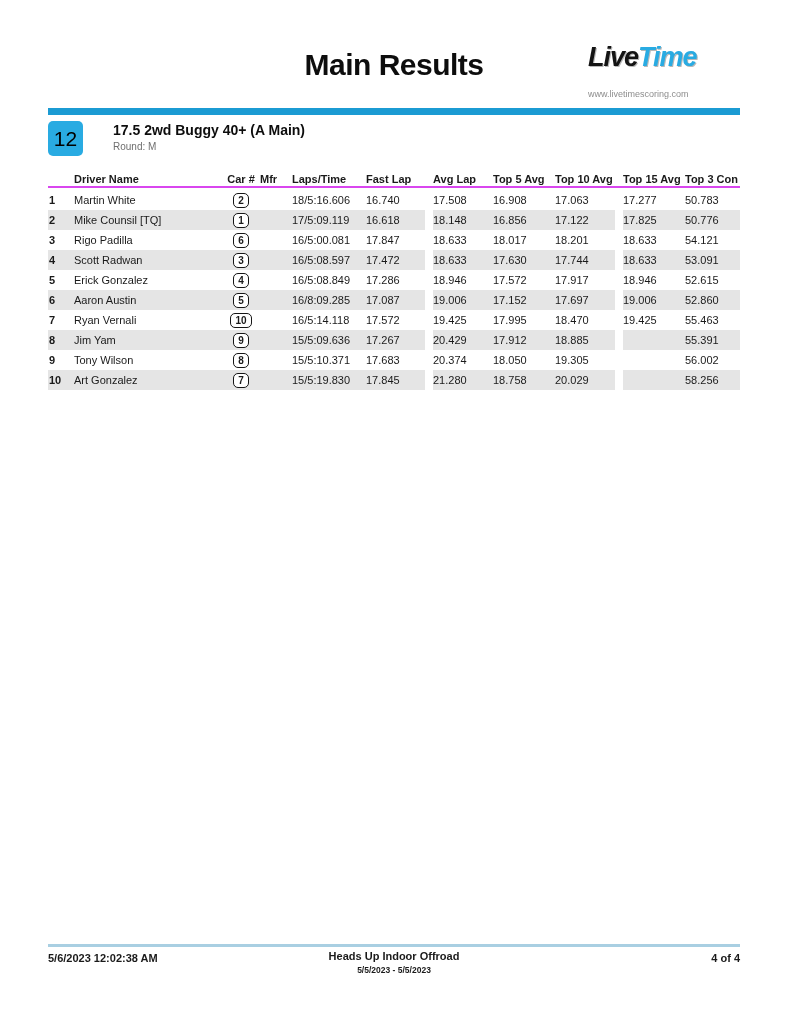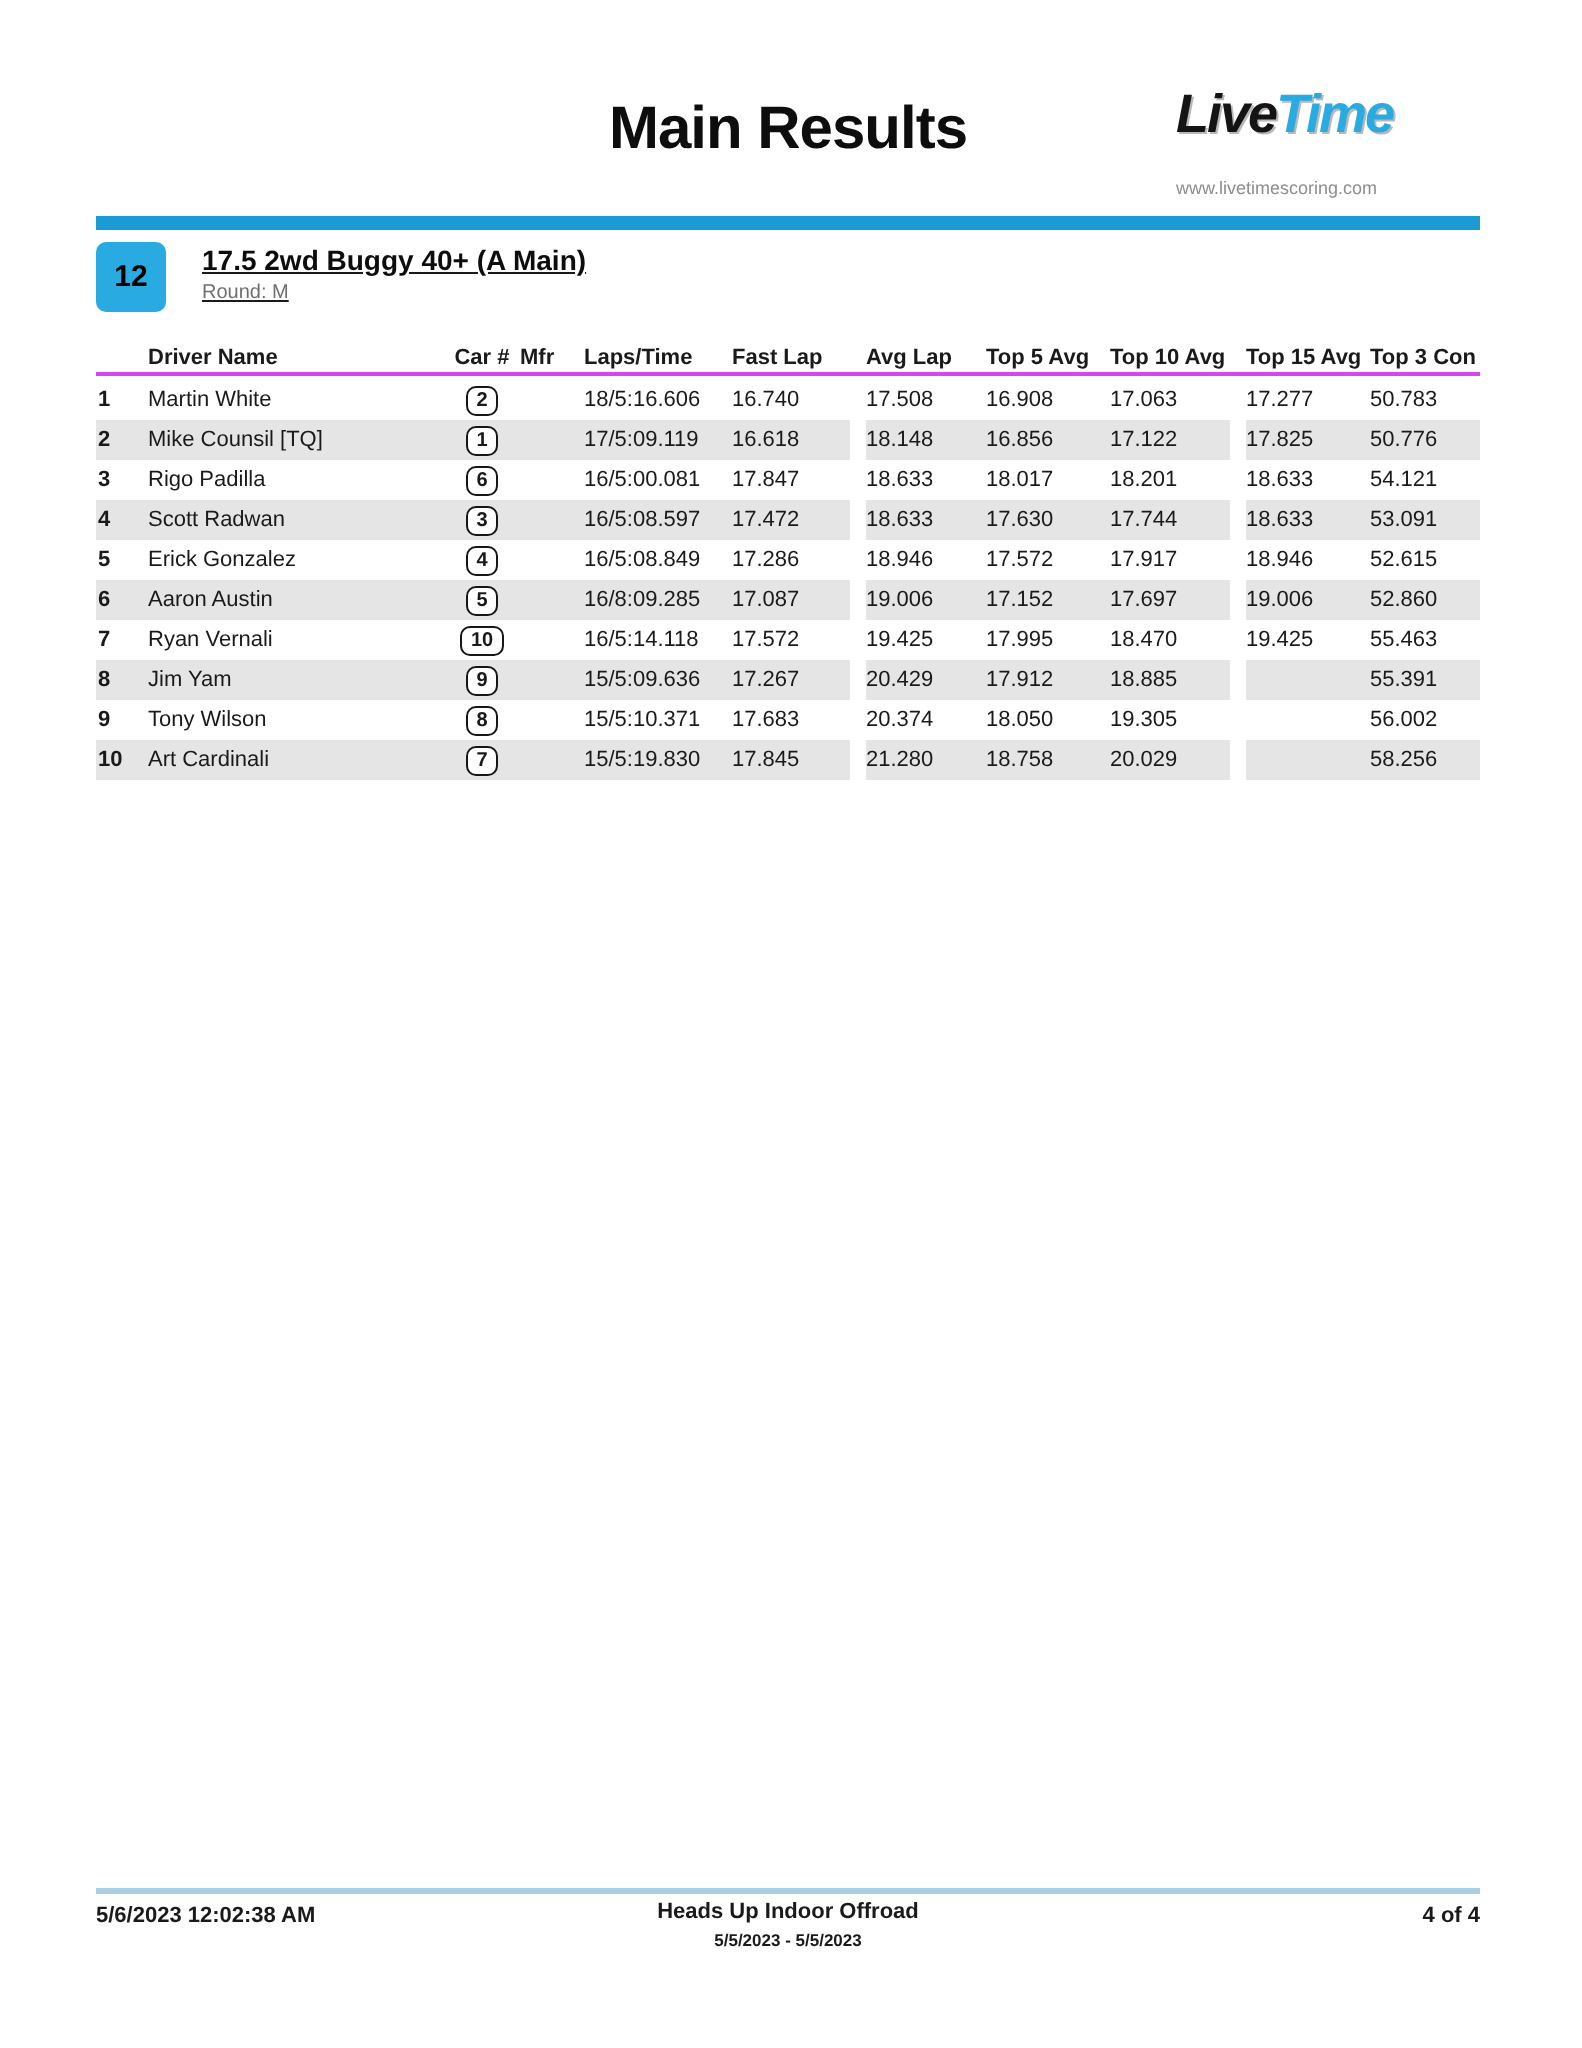--- a/index.html
+++ b/index.html
@@ -28,23 +28,23 @@
   .logo-time { color:var(--logo-blue); }
   .logo-url { font-size:9px; color:#8d8d8d; margin-top:16px; }
 
   .accent-bar { margin:8px 51px 0 48px; height:7px; background:var(--accent-bar); }
 
   
   .race-hdr { margin:6px 51px 0 48px; display:flex; align-items:flex-start; }
   .race-badge {
     width:35px; height:35px; border-radius:5px; background:var(--badge);
     display:flex; align-items:center; justify-content:center;
-    font-size:15px; font-weight:700; color:#000; flex:0 0 auto;
-  }
-  .race-meta { margin-left:18px; padding-top:1px;text-decoration:underline; }
+    font-size:21px; font-weight:400; color:#000; flex:0 0 auto;
+  }
+  .race-meta { margin-left:30px; padding-top:1px; }
   .race-class { font-size:14px; font-weight:800; color:#0d0d0d; }
   .race-round { font-size:10px; color:#6f6f6f; margin-top:3px; }
 
   
   .tbl { margin:16px 51px 0 48px; }
   .row {
     display:grid;
     grid-template-columns:26px 150px 36px 32px 74px 59px 8px 60px 62px 60px 8px 62px 1fr;
     align-items:center; height:20px;
   }
@@ -260,21 +260,21 @@
           <div class="gap"></div>
           <div class="cell c-avg">20.374</div>
           <div class="cell c-top5">18.050</div>
           <div class="cell c-top10">19.305</div>
           <div class="gap"></div>
           <div class="cell c-top15"></div>
           <div class="cell c-top3con">56.002</div>
         </div>
         <div class="row alt">
           <div class="cell c-pos">10</div>
-          <div class="cell c-driver">Art Cardinali</div>
+          <div class="cell c-driver">Art Gonzalez</div>
           <div class="cell c-car">
             <span class="car-badge">7</span>
           </div>
           <div class="cell c-mfr"></div>
           <div class="cell c-laps">15/5:19.830</div>
           <div class="cell c-fast">17.845</div>
           <div class="gap"></div>
           <div class="cell c-avg">21.280</div>
           <div class="cell c-top5">18.758</div>
           <div class="cell c-top10">20.029</div>

